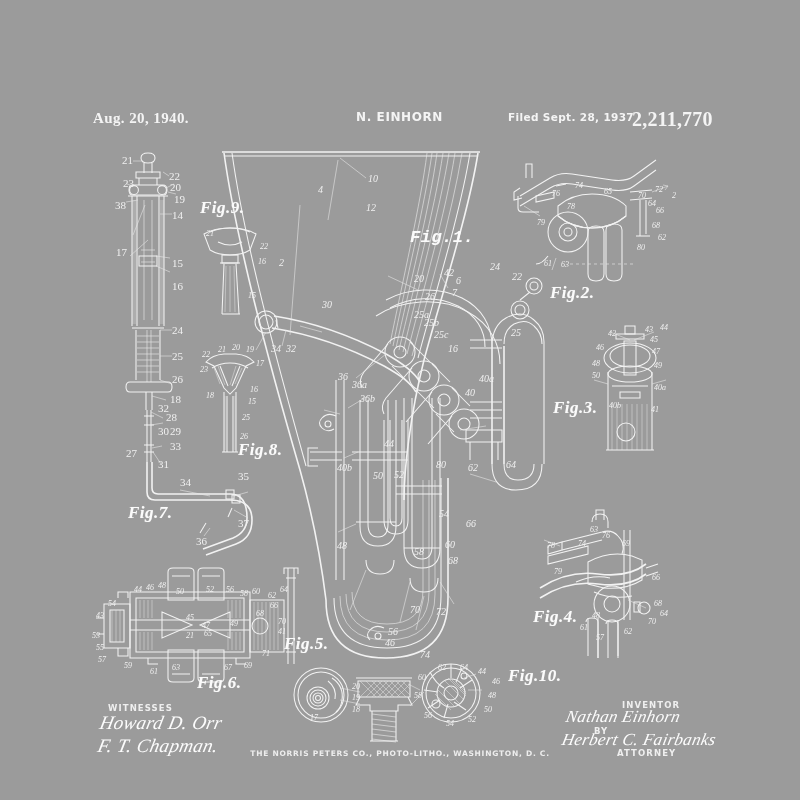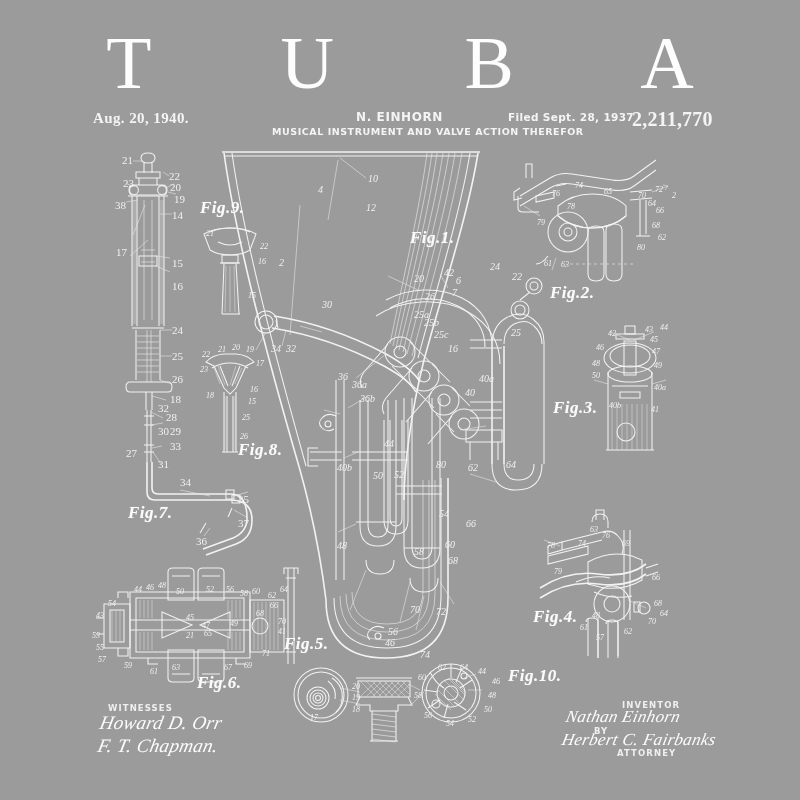--- a/index.html
+++ b/index.html
@@ -139,24 +139,22 @@
   .ln2 { fill: none; stroke: #f2f2f2; stroke-width: 1.6; }
   .lnT { fill: none; stroke: #e8e8e8; stroke-width: .65; }
   .lead{ fill: none; stroke: #e6e6e6; stroke-width: .6; }
   .hatch { fill: none; stroke: #e4e4e4; stroke-width: .5; }
 </style>
 </head>
 <body>
 
 <div id="sheet">
 
-  <div id="title">T U B A</div>
   <div class="hdr" id="hdr-date">Aug. 20, 1940.</div>
   <div class="hdr" id="hdr-inventor">N. EINHORN</div>
-  <div class="hdr" id="hdr-subtitle">MUSICAL INSTRUMENT AND VALVE ACTION THEREFOR</div>
   <div class="hdr" id="hdr-filed">Filed Sept. 28, 1937</div>
   <div class="hdr" id="hdr-patno">2,211,770</div>
 
   <svg width="800" height="800" viewBox="0 0 800 800">
 
     <g>
 
       <path class="ln" d="M141,158 q0,-5 7,-5 q7,0 7,5 q0,5 -7,5 q-7,0 -7,-5z"></path>
       <path class="ln" d="M144,163 l0,10 M152,163 l0,10"></path>
       <path class="ln" d="M136,172 l24,0 l0,6 l-24,0z"></path>
@@ -564,21 +562,21 @@
       <path class="lead" d="M340,688 l20,4"></path>
       <path class="lead" d="M340,700 l20,4"></path>
       <path class="lead" d="M420,690 l-12,-6"></path>
       <path class="lead" d="M424,692 l-14,14"></path>
       <path class="lead" d="M482,690 l-14,0"></path>
       <path class="lead" d="M476,674 l-12,4"></path>
     </g>
   </svg>
 
   <div class="figlabel" style="left:200px; top:198px;">Fig.9.</div>
-  <div class="figlabel" style="left:410px; top:228px;">Fig.1.</div>
+  <div class="figlabel" style="left:410px; top:228px;font-family:Liberation Mono, monospace;">Fig.1.</div>
   <div class="figlabel" style="left:550px; top:283px;">Fig.2.</div>
   <div class="figlabel" style="left:553px; top:398px;font-style:italic;">Fig.3.</div>
   <div class="figlabel" style="left:533px; top:607px;">Fig.4.</div>
   <div class="figlabel" style="left:284px; top:634px;">Fig.5.</div>
   <div class="figlabel" style="left:197px; top:673px;font-family:Liberation Serif, serif;">Fig.6.</div>
   <div class="figlabel" style="left:128px; top:503px;">Fig.7.</div>
   <div class="figlabel" style="left:238px; top:440px;">Fig.8.</div>
   <div class="figlabel" style="left:508px; top:666px;">Fig.10.</div>
 
   <div class="num" style="left:122px;top:155px;">21</div>
@@ -596,21 +594,21 @@
   <div class="num" style="left:172px;top:374px;">26</div>
   <div class="num" style="left:170px;top:394px;">18</div>
   <div class="num" style="left:166px;top:412px;">28</div>
   <div class="num" style="left:170px;top:426px;">29</div>
   <div class="num" style="left:126px;top:448px;">27</div>
   <div class="num" style="left:158px;top:403px;">32</div>
   <div class="num" style="left:158px;top:426px;">30</div>
   <div class="num" style="left:158px;top:441px;padding-left:12px;">33</div>
   <div class="num" style="left:158px;top:459px;">31</div>
   <div class="num" style="left:180px;top:477px;">34</div>
-  <div class="num" style="left:238px;top:471px;margin-top:23px;">35</div>
+  <div class="num" style="left:238px;top:471px;">35</div>
   <div class="num" style="left:238px;top:518px;">37</div>
   <div class="num" style="left:196px;top:536px;">36</div>
 
   <div class="num sm" style="left:206px;top:230px;">21</div>
   <div class="num sm" style="left:260px;top:243px;">22</div>
   <div class="num sm" style="left:258px;top:258px;">16</div>
   <div class="num sm" style="left:248px;top:292px;">15</div>
 
   <div class="num sm" style="left:202px;top:351px;">22</div>
   <div class="num sm" style="left:218px;top:346px;">21</div>
@@ -762,13 +760,14 @@
   <div class="caps" style="left:108px; top:703px;">WITNESSES</div>
   <div class="sig" style="left:100px; top:712px;">Howard D. Orr</div>
   <div class="sig" style="left:98px; top:735px;">F. T. Chapman.</div>
 
   <div class="caps" style="left:622px; top:700px;">INVENTOR</div>
   <div class="sig" style="left:566px; top:707px; font-size:17px;">Nathan Einhorn</div>
   <div class="caps" style="left:594px; top:726px;">BY</div>
   <div class="sig" style="left:562px; top:730px; font-size:17px;">Herbert C. Fairbanks</div>
   <div class="caps" style="left:617px; top:748px;text-align:right;">ATTORNEY</div>
 
+  <div id="printer">THE NORRIS PETERS CO., PHOTO-LITHO., WASHINGTON, D. C.</div>
 </div>
 
 </body></html>

